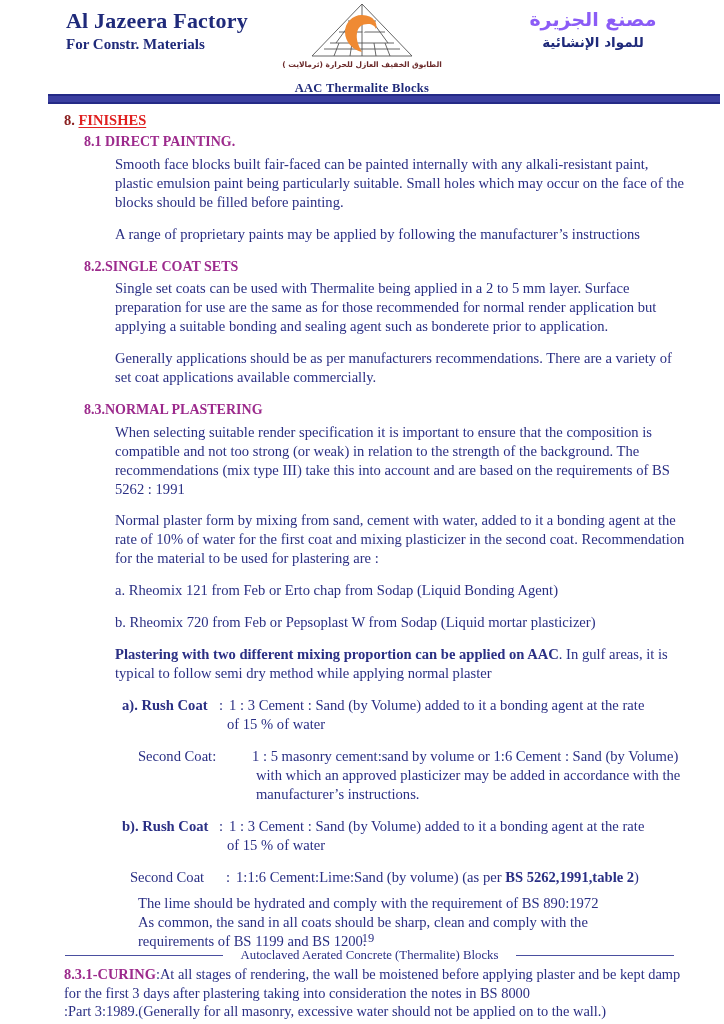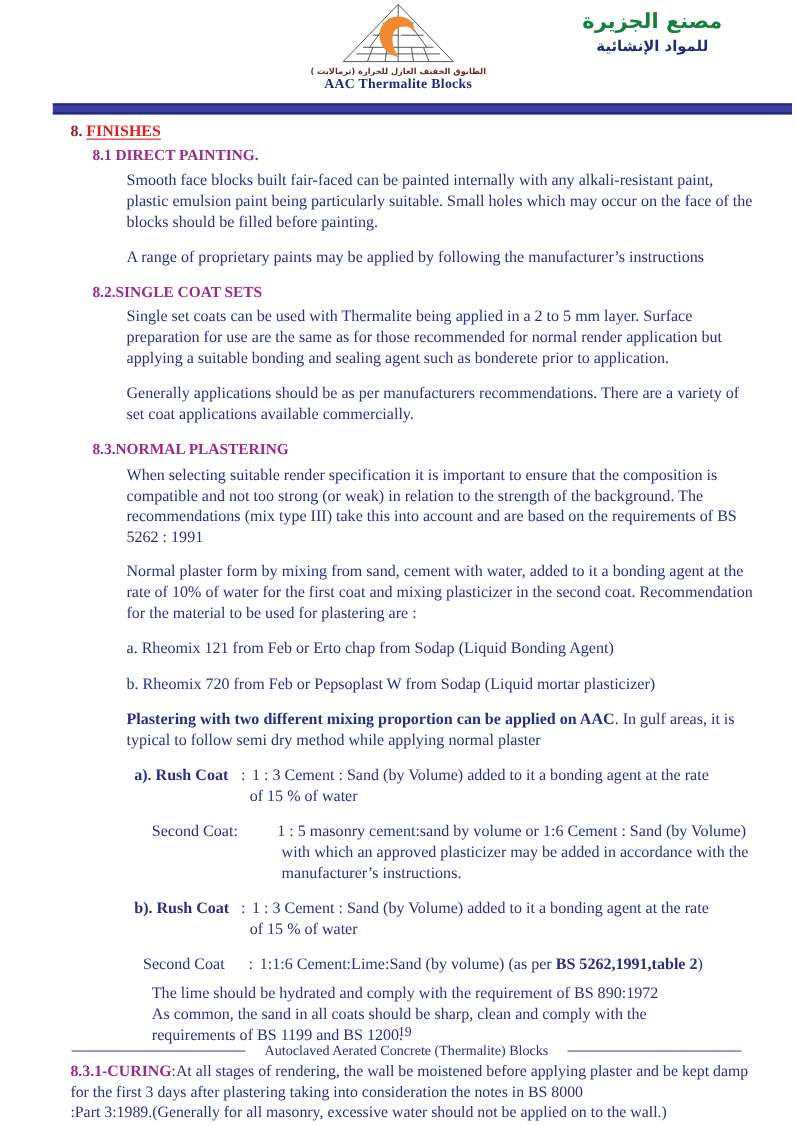--- a/index.html
+++ b/index.html
@@ -66,37 +66,37 @@
     direction: rtl;
     line-height: 1.1;
     margin-top: 1px;
     white-space: nowrap;
   }
   .logo-en {
     font-size: 12.5px;
     font-weight: bold;
     color: #1f2a7a;
     letter-spacing: 0.3px;
-    margin-top: 0px;
+    margin-top: 12px;
     white-space: nowrap;
   }
 
   .hdr-right {
     position: absolute;
     right: 36px;
     top: 8px;
     width: 190px;
     text-align: center;
     direction: rtl;
   }
   .company-name-ar {
     font-family: "DejaVu Sans", sans-serif;
     font-size: 19px;
     font-weight: bold;
-    color: #15803d;
+    color: #8b5cf6;
     line-height: 1.25;
     white-space: nowrap;
   }
   .company-sub-ar {
     font-family: "DejaVu Sans", sans-serif;
     font-size: 13.5px;
     font-weight: bold;
     color: #1f2a7a;
     margin-top: 2px;
     white-space: nowrap;
@@ -256,20 +256,24 @@
     font-size: 12.8px;
     color: #2a2f84;
     white-space: nowrap;
   }
 </style>
 </head>
 <body>
 
 <div class="page-header">
 
+  <div class="hdr-left">
+    <div class="company-name-en">Al Jazeera Factory</div>
+    <div class="company-sub-en">For Constr. Materials</div>
+  </div>
 
   <div class="hdr-center">
     <div class="logo-mark">
       <svg width="108" height="58" viewBox="0 0 108 58" aria-hidden="true">
         <g fill="none" stroke="#555555" stroke-width="0.9">
           <path d="M54 2 L104 54 L4 54 Z"></path>
           <path d="M54 2 L54 54"></path>
           <path d="M40 19 L68 19"></path>
           <path d="M31 30 L77 30"></path>
           <path d="M22 41 L86 41"></path>

